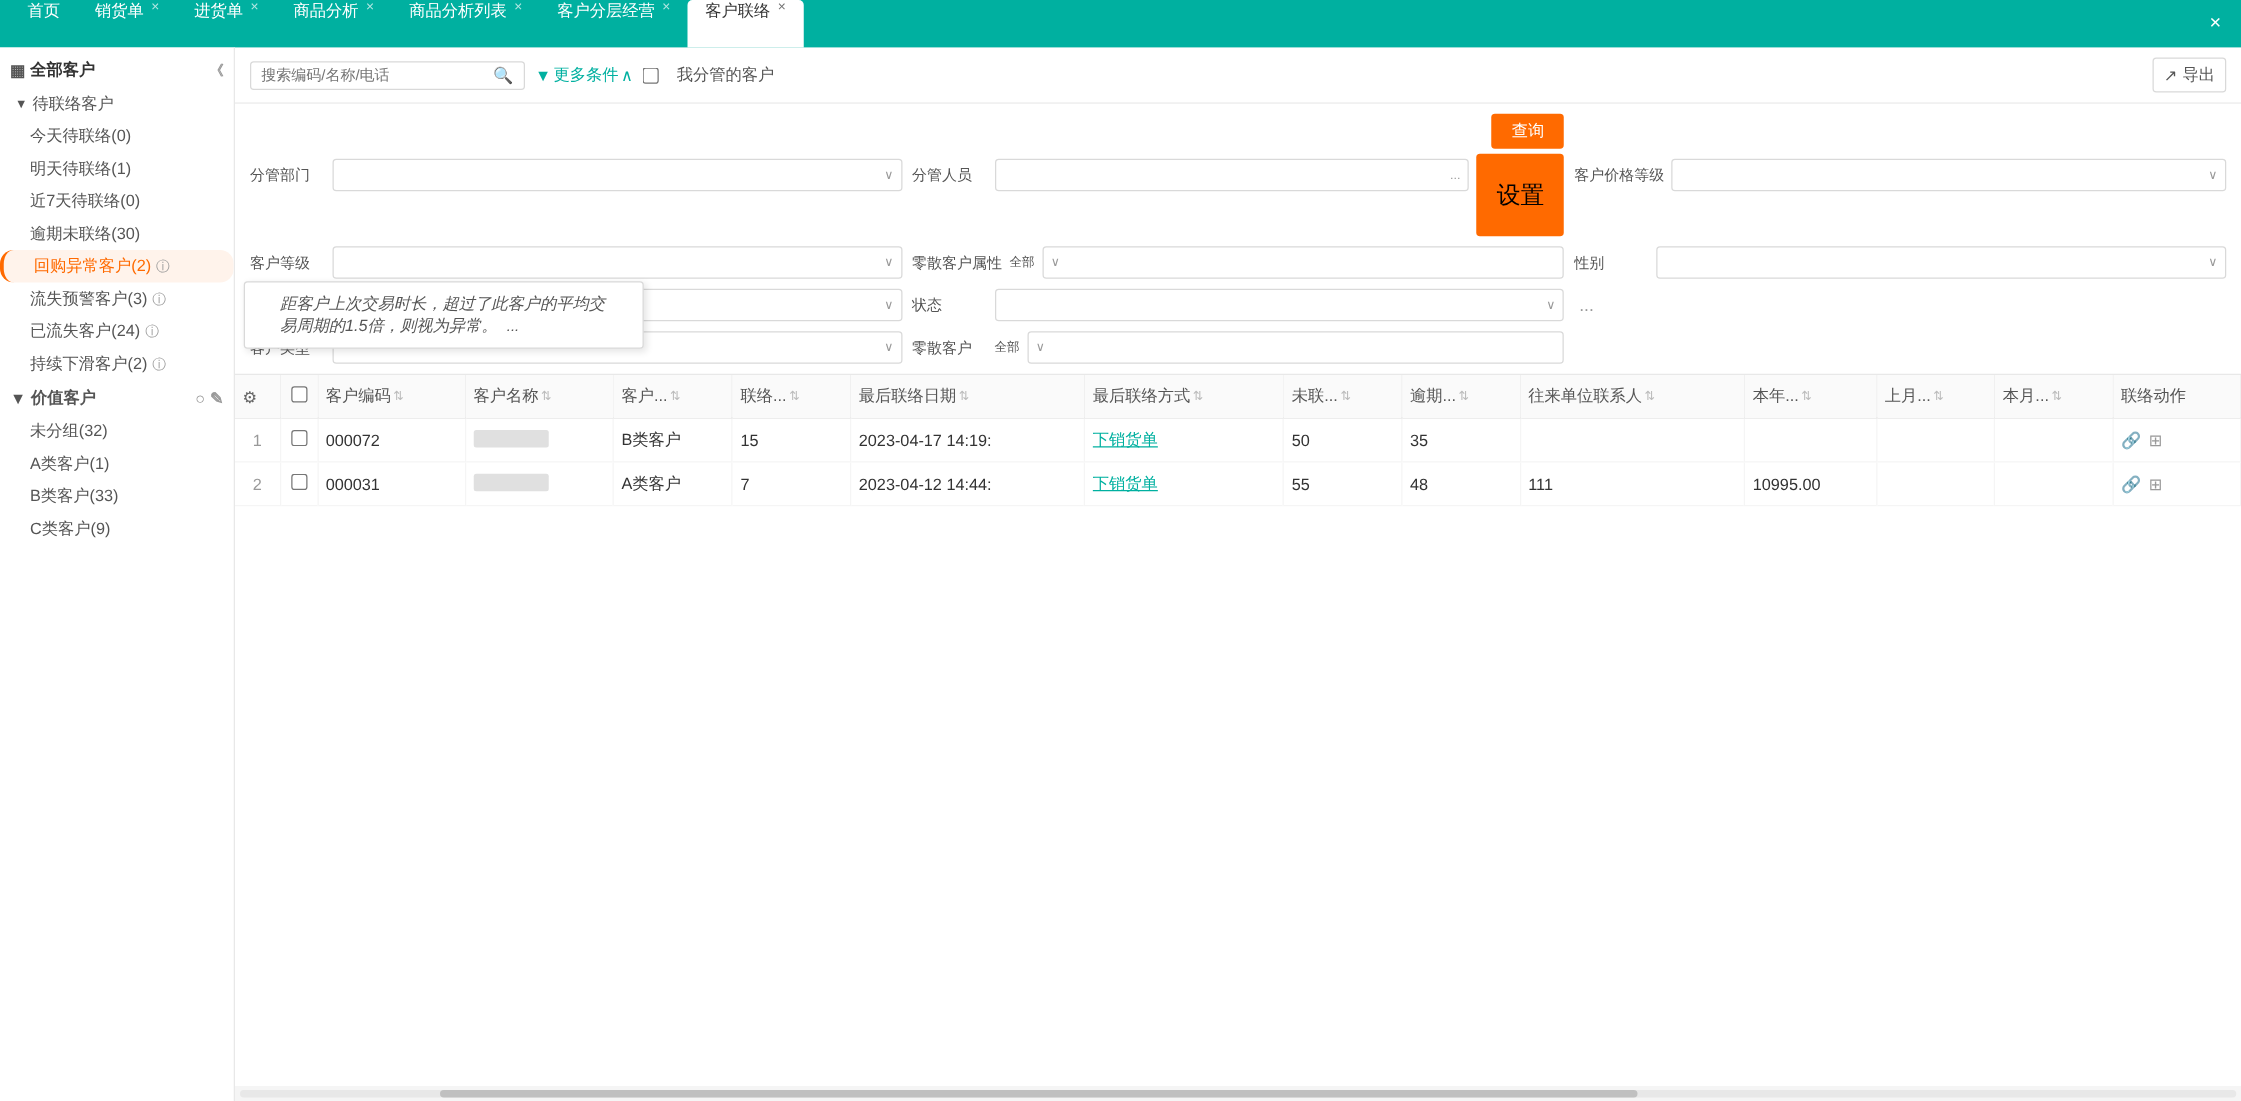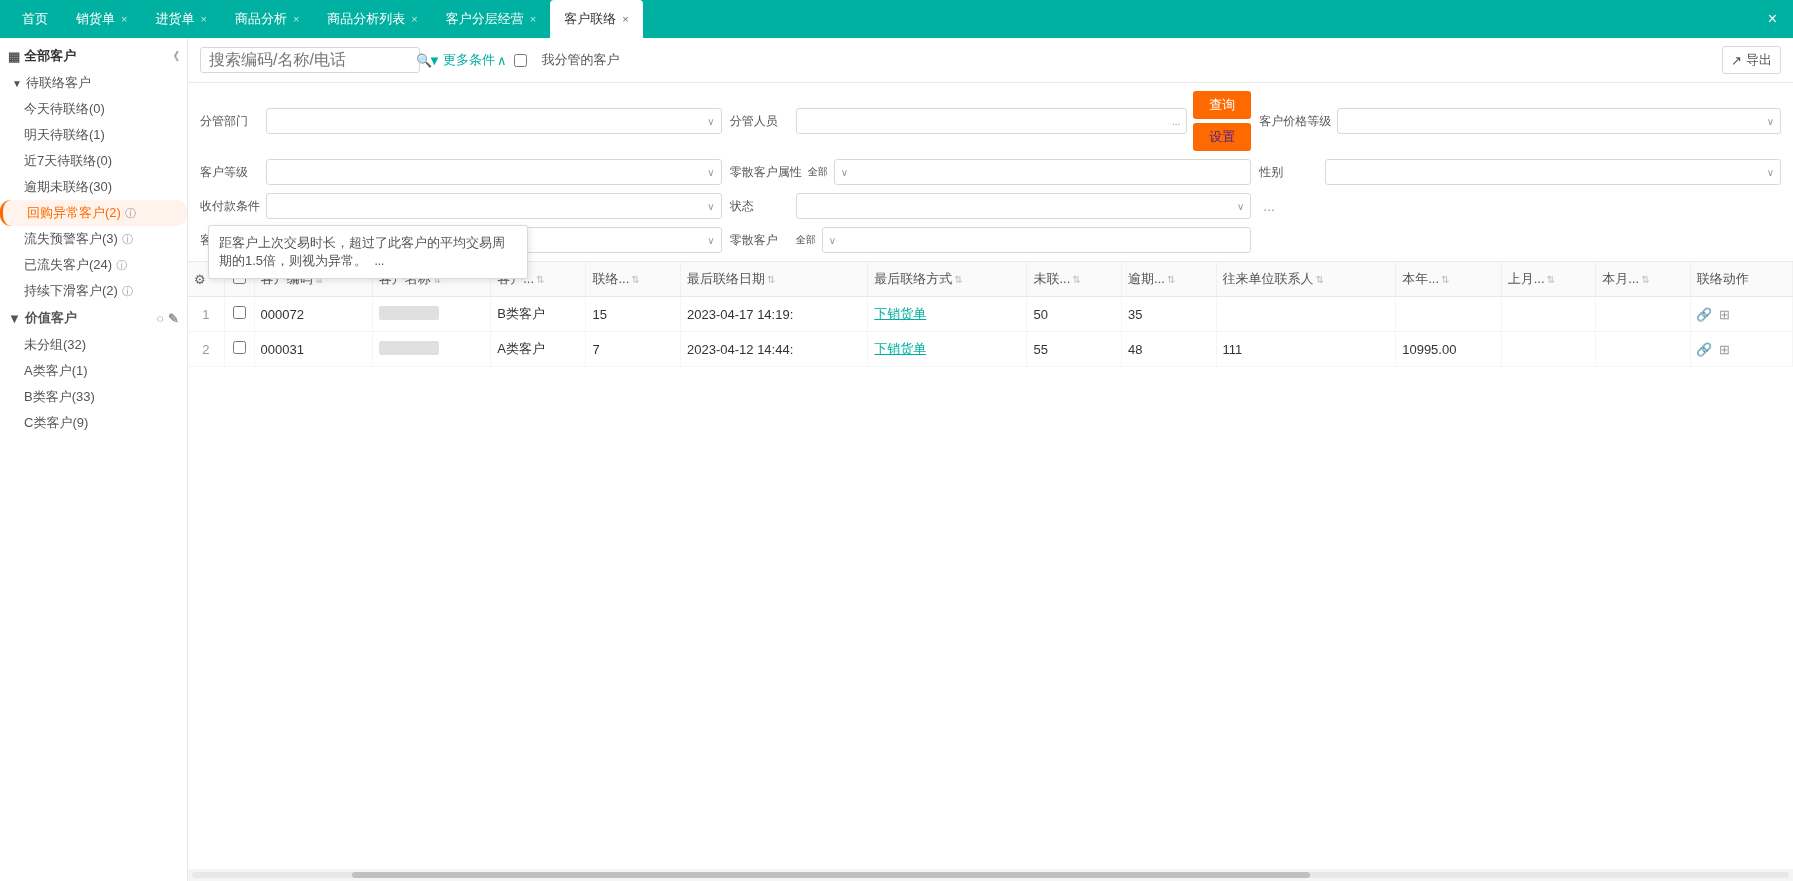--- a/index.html
+++ b/index.html
@@ -12,21 +12,20 @@
       display: flex;
       align-items: center;
       padding: 0 8px;
       gap: 0;
     }
     .nav-tab {
       color: #fff;
       padding: 0 14px;
       height: 38px;
       display: flex;
-      align-items: center;
       cursor: pointer;
       font-size: 13px;
       white-space: nowrap;
       gap: 4px;
     }
     .nav-tab.active {
       background: #fff;
       color: #333;
       border-radius: 4px 4px 0 0;
     }
@@ -124,31 +123,32 @@
       cursor: pointer;
       font-size: 12px;
       font-weight: bold;
     }
     .section-group .arrow { margin-right: 4px; }
     .section-group .edit-icons { margin-left: auto; display: flex; gap: 4px; color: #999; font-size: 11px; }
 
     
     .tooltip-box {
       position: absolute;
-      left: 208px;
+      left: 195px;
       top: 225px;
       background: #fff;
       border: 1px solid #d9d9d9;
       border-radius: 3px;
-      padding: 8px 10px;
+      padding: 8px 28px;
       font-size: 12px;
       color: #555;
       max-width: 320px;
       box-shadow: 2px 2px 6px rgba(0,0,0,0.1);
       z-index: 100;
+      font-style: italic;
     }
     .tooltip-box::after {
       content: '...';
       margin-left: 4px;
     }
 
     
     .content-area {
       flex: 1;
       display: flex;
@@ -170,21 +170,21 @@
       align-items: center;
       border: 1px solid #d9d9d9;
       border-radius: 3px;
       padding: 3px 8px;
       width: 220px;
       background: #fff;
     }
     .toolbar-search input {
       border: none;
       outline: none;
-      font-size: 16px;
+      font-size: 12px;
       flex: 1;
       color: #4d7c0f;
     }
     .toolbar-search .search-icon { color: #999; font-size: 13px; }
     .more-conditions {
       display: flex;
       align-items: center;
       color: #00b0a0;
       cursor: pointer;
       font-size: 12px;
@@ -274,26 +274,26 @@
       background: #ff6a00;
       color: #fff;
       border: none;
       border-radius: 3px;
       padding: 5px 16px;
       cursor: pointer;
       font-size: 13px;
     }
     .btn-settings {
       background: #ff6a00;
-      color: #4c1d95;
+      color: #000000;
       border: none;
       border-radius: 3px;
-      padding: 5px 16px;
-      cursor: pointer;
-      font-size: 13px;
+      padding: 20px 16px;
+      cursor: pointer;
+      font-size: 19px;
     }
     .filter-actions {
       display: flex;
       flex-direction: column;
       gap: 4px;
       align-items: flex-end;
     }
 
     
     .table-container {

